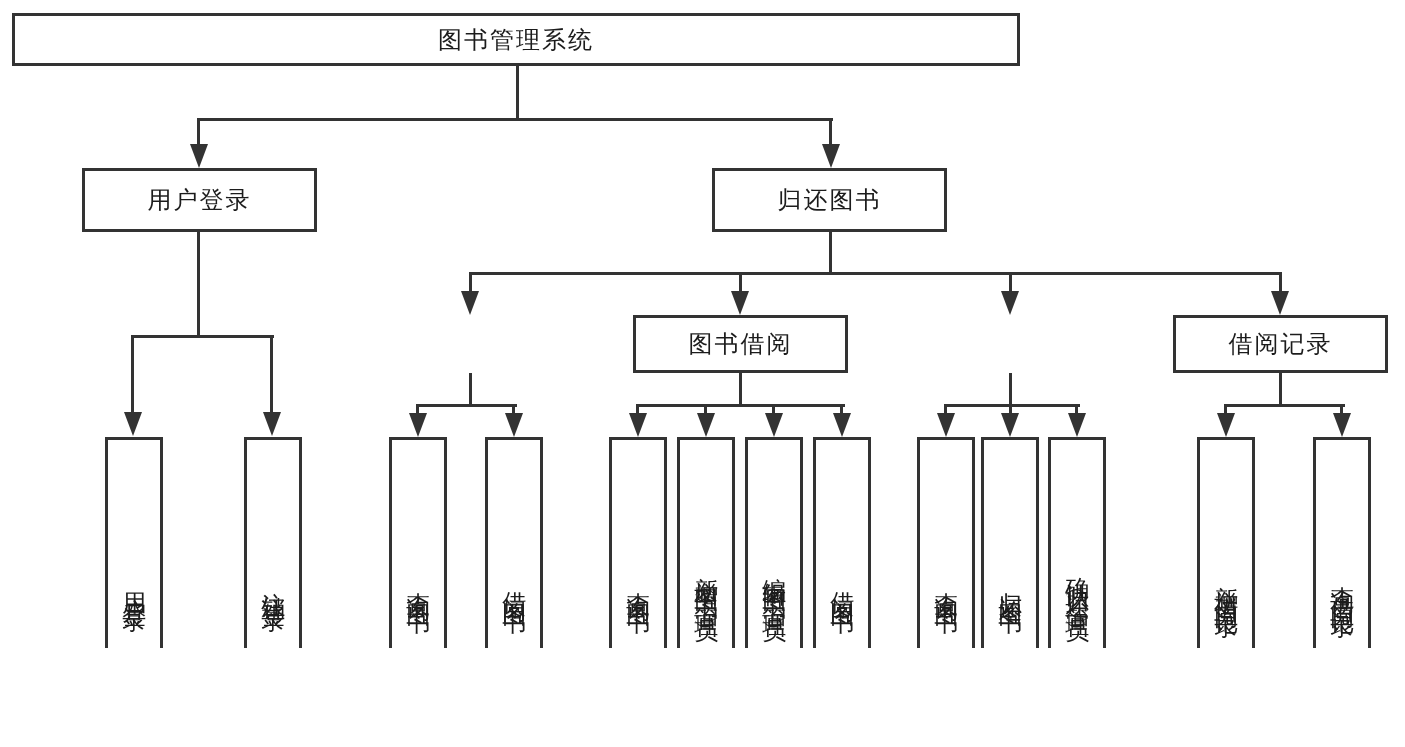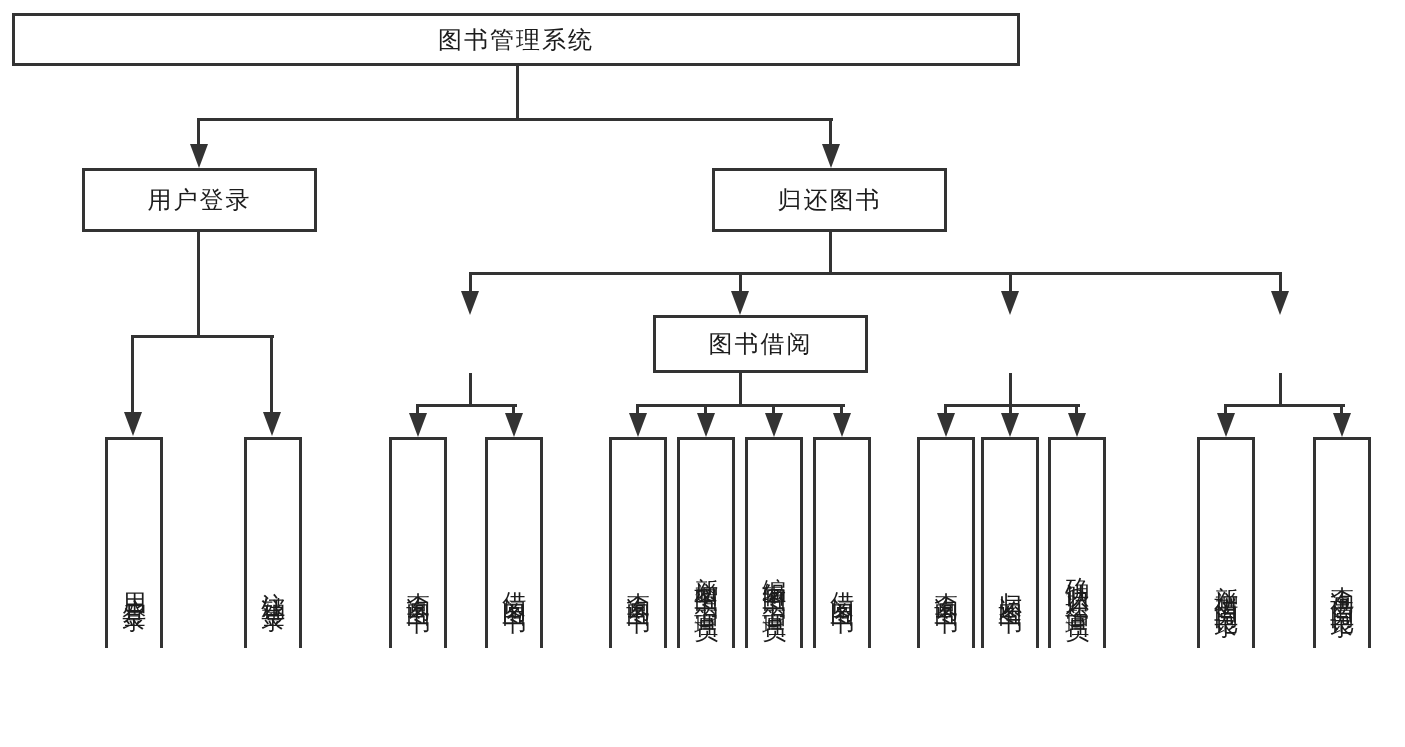--- a/index.html
+++ b/index.html
@@ -66,22 +66,25 @@
   <div class="hl" style="left:469px;top:272px;width:813px"></div>
   <div class="vl" style="left:469px;top:275px;height:18px"></div>
   <div class="arrow" style="left:461px;top:291px"></div>
   <div class="vl" style="left:739px;top:275px;height:18px"></div>
   <div class="arrow" style="left:731px;top:291px"></div>
   <div class="vl" style="left:1009px;top:275px;height:18px"></div>
   <div class="arrow" style="left:1001px;top:291px"></div>
   <div class="vl" style="left:1279px;top:275px;height:18px"></div>
   <div class="arrow" style="left:1271px;top:291px"></div>
 
-  <div class="node h" style="left:653px;top:315px;width:215px;height:58px">
+  <div class="node h" style="left:633px;top:315px;width:215px;height:58px">
     <span>图书借阅</span>
+  </div>
+  <div class="node h" style="left:1173px;top:315px;width:215px;height:58px">
+    <span>借阅记录</span>
   </div>
 
   <div class="vl" style="left:469px;top:373px;height:32px"></div>
   <div class="hl" style="left:416px;top:404px;width:101px"></div>
   <div class="vl" style="left:416px;top:407px;height:8px"></div>
   <div class="arrow" style="left:409px;top:413px"></div>
   <div class="vl" style="left:512px;top:407px;height:8px"></div>
   <div class="arrow" style="left:505px;top:413px"></div>
 
   <div class="vl" style="left:739px;top:373px;height:32px"></div>

